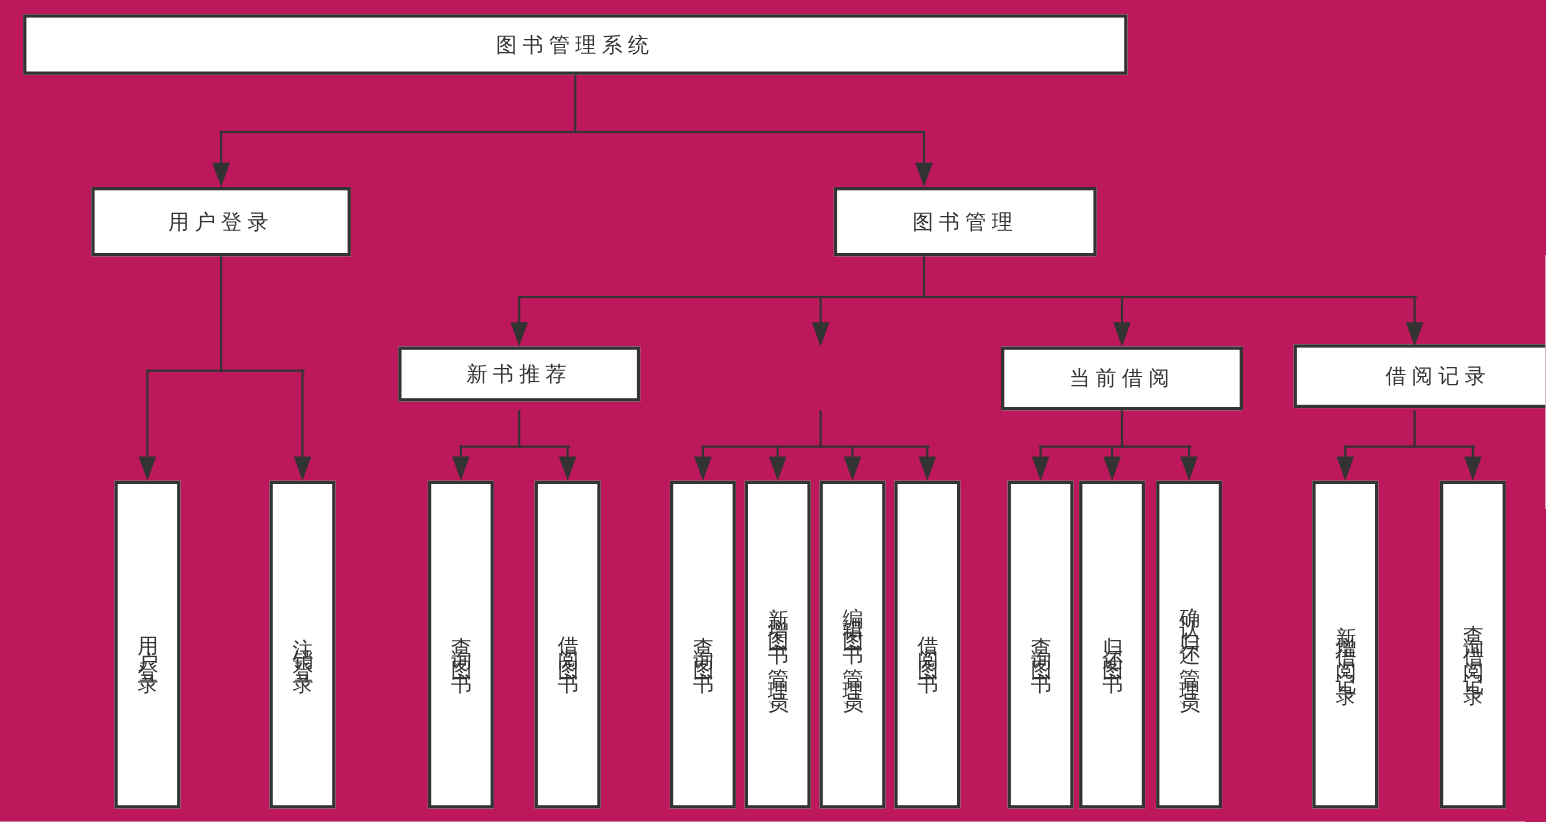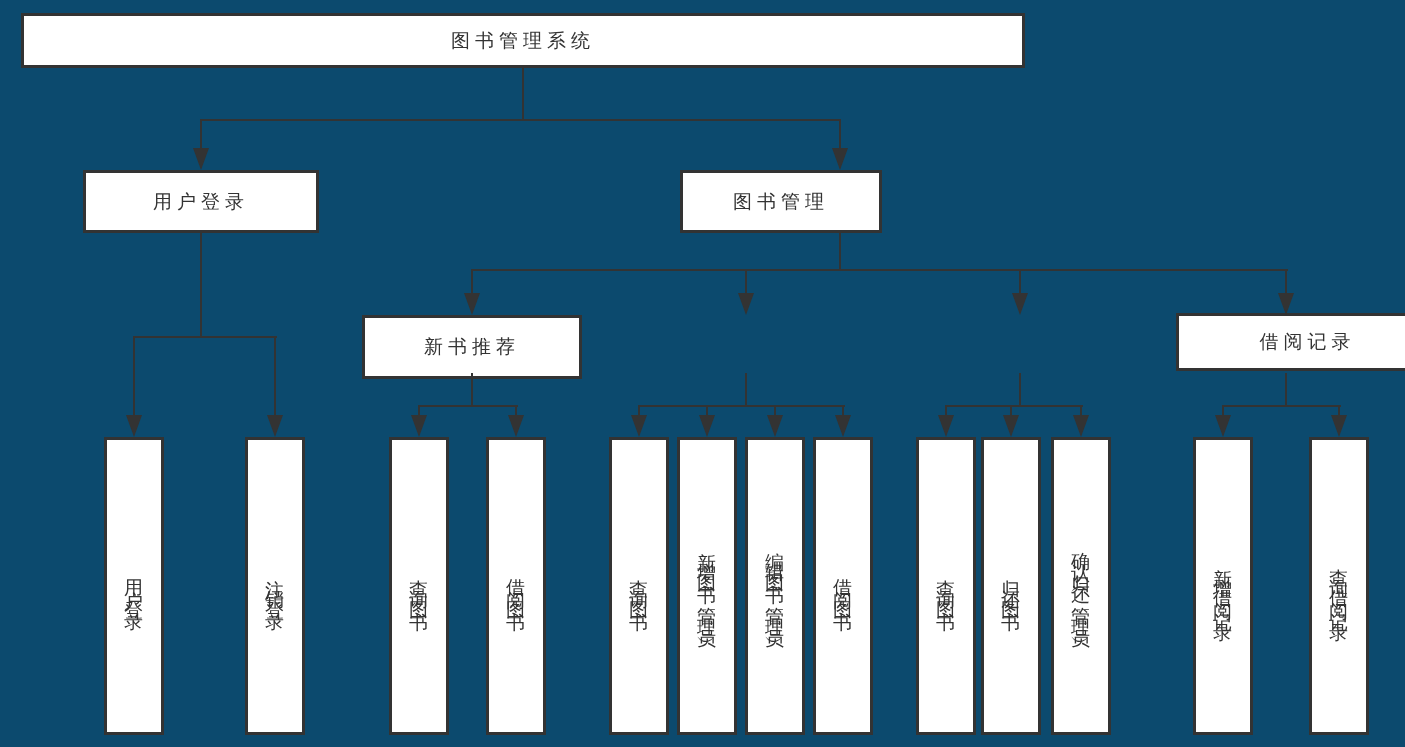--- a/index.html
+++ b/index.html
@@ -1,20 +1,20 @@
 <!DOCTYPE html>
 <html><head>
 <meta charset="utf-8">
 <style>
   html, body { margin: 0; padding: 0; background: #ffffff; }
   .canvas {
     position: relative;
     width: 1405px;
     height: 747px;
-    background: #0c4a6e;
+    background: #be185d;
     overflow: hidden;
     font-family: "Liberation Sans", "DejaVu Sans", sans-serif;
     color: #333333;
   }
   .box {
     position: absolute;
     box-sizing: border-box;
     border: 3px solid #333333;
     background: #ffffff;
     display: flex;
@@ -50,22 +50,22 @@
     font-size: 19px;
     letter-spacing: 1px;
     color: #c0c3c7;
     z-index: 10;
     white-space: nowrap;
   }
 
   
   .n-root   { left: 21px;   top: 13px;  width: 1004px; height: 55px; }
   .n-login  { left: 83px;   top: 170px; width: 236px;  height: 63px; }
-  .n-mgmt   { left: 680px;  top: 170px; width: 202px;  height: 63px; }
-  .n-newb   { left: 362px;  top: 315px; width: 220px;  height: 64px; }
+  .n-mgmt   { left: 758px;  top: 170px; width: 239px;  height: 63px; }
+  .n-newb   { left: 362px;  top: 315px; width: 220px;  height: 50px; }
   .n-borrow { left: 636px;  top: 315px; width: 220px;  height: 58px; }
   .n-cur    { left: 910px;  top: 315px; width: 220px;  height: 58px; }
   .n-rec    { left: 1176px; top: 313px; width: 263px;  height: 58px; }
   .leaf     { top: 437px; width: 60px; height: 298px; }
   .lf-1a { left: 104px; }  .lf-1b { left: 245px; }
   .lf-2a { left: 389px; }  .lf-2b { left: 486px; }
   .lf-3a { left: 609px; }  .lf-3b { left: 677px; }
   .lf-3c { left: 745px; }  .lf-3d { left: 813px; }
   .lf-4a { left: 916px; }  .lf-4b { left: 981px; }  .lf-4c { left: 1051px; }
   .lf-5a { left: 1193px; } .lf-5b { left: 1309px; }
@@ -82,20 +82,23 @@
   <div class="box n-login">
     <span class="label">用户登录</span>
   </div>
   <div class="box n-mgmt">
     <span class="label">图书管理</span>
   </div>
 
   <div class="box n-newb">
     <span class="label">新书推荐</span>
   </div>
+  <div class="box n-cur">
+    <span class="label">当前借阅</span>
+  </div>
   <div class="box n-rec">
     <span class="label">借阅记录</span>
   </div>
 
   <div class="box leaf lf-1a">
     <span class="label">用户登录</span>
   </div>
   <div class="box leaf lf-1b">
     <span class="label">注销登录</span>
   </div>

